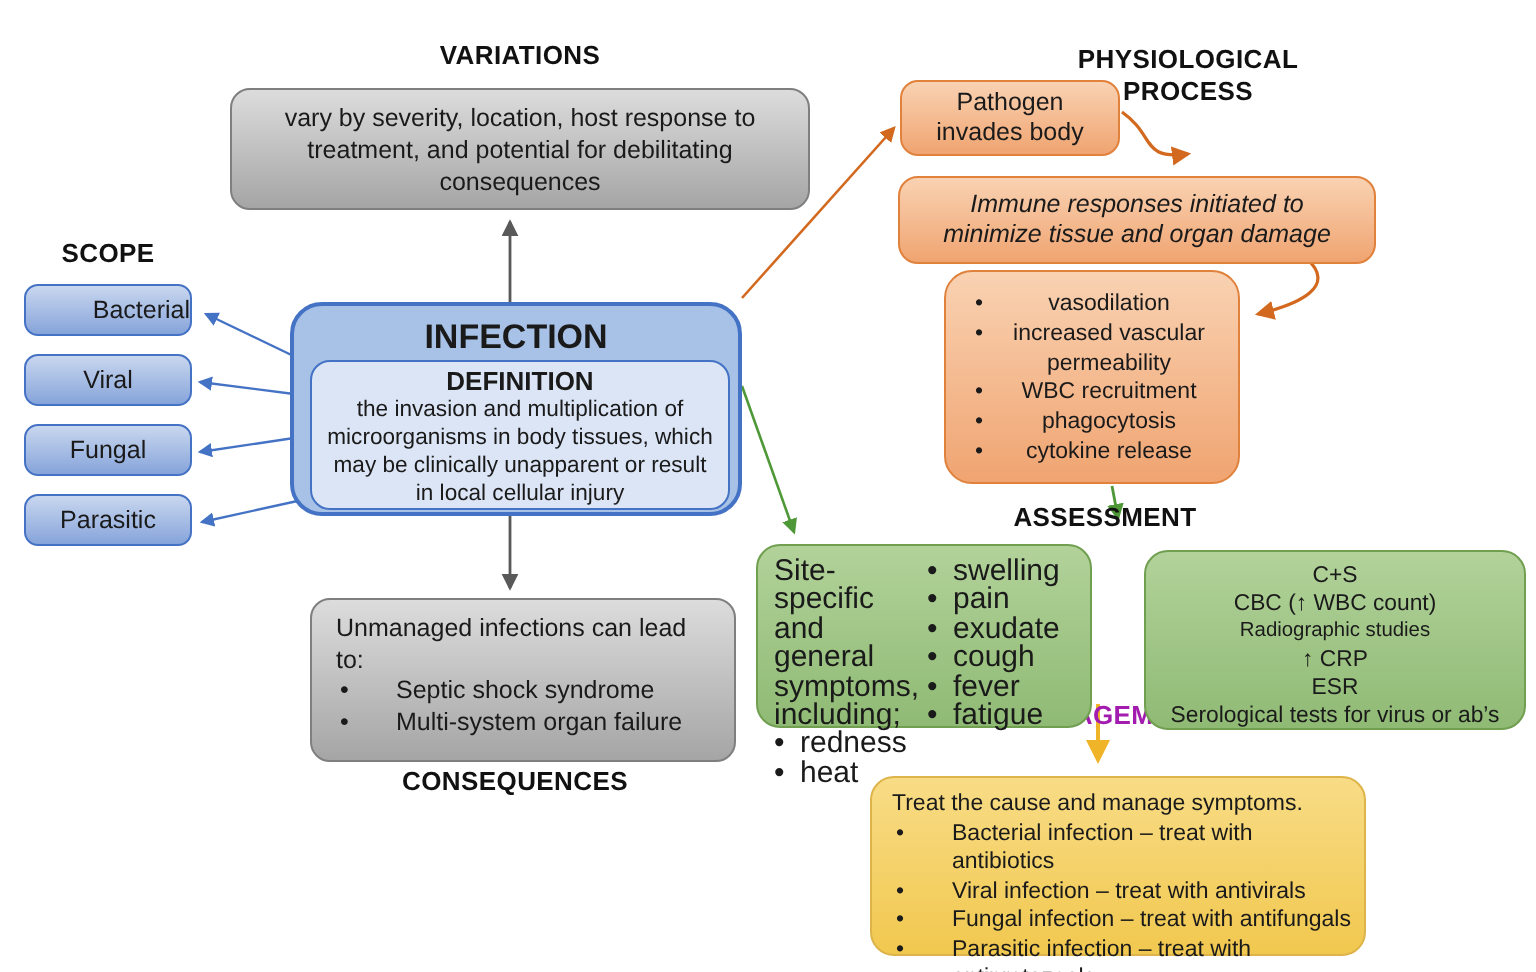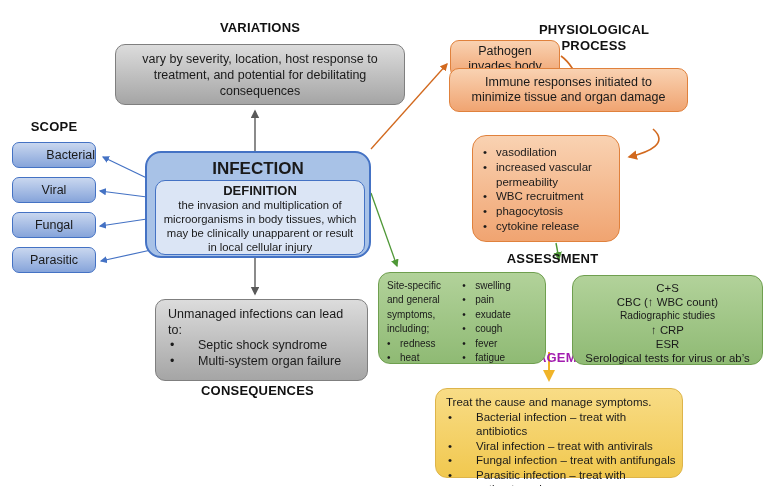--- a/index.html
+++ b/index.html
@@ -110,25 +110,25 @@
     <div class="bullet-row wide-gap">
         <span class="b"></span>
         <span class="t">Multi-system organ failure</span>
       </div>
   </div>
 
   <div class="box orange center-text" style="left:450px;top:40px;width:110px;height:38px;font-size:12.5px;line-height:15px;padding:2px 8px;">
     <span>Pathogen invades body</span>
   </div>
 
-  <div class="box orange center-text" style="left:449px;top:68px;width:239px;height:44px;font-size:12.5px;line-height:15.5px;padding:2px 10px;border-radius:10px;">
+  <div class="box orange center-text" style="left:449px;top:88px;width:239px;height:44px;font-size:12.5px;line-height:15.5px;padding:2px 10px;border-radius:10px;font-style:italic;">
     <span>Immune responses initiated to minimize tissue and organ damage</span>
   </div>
 
-  <div class="box orange" style="left:472px;top:135px;width:148px;height:107px;border-radius:14px;padding:9px 6px 0 10px;font-size:11.5px;line-height:14.8px;">
+  <div class="box orange" style="left:472px;top:135px;width:148px;height:107px;border-radius:14px;padding:9px 6px 0 10px;font-size:11.5px;line-height:14.8px;text-align:center;">
     <div class="bullet-row small-gap">
         <span class="b"></span>
         <span class="t">vasodilation</span>
       </div>
     <div class="bullet-row small-gap">
         <span class="b"></span>
         <span class="t">increased vascular permeability</span>
       </div>
     <div class="bullet-row small-gap">
         <span class="b"></span>
@@ -137,21 +137,21 @@
     <div class="bullet-row small-gap">
         <span class="b"></span>
         <span class="t">phagocytosis</span>
       </div>
     <div class="bullet-row small-gap">
         <span class="b"></span>
         <span class="t">cytokine release</span>
       </div>
   </div>
 
-  <div class="box green" style="left:378px;top:272px;width:168px;height:92px;padding:6px 4px 0 8px;font-size:10px;line-height:14.4px;display:flex;">
+  <div class="box green" style="left:378px;top:272px;width:168px;height:92px;padding:6px 4px 0 8px;font-size:15px;line-height:14.4px;display:flex;">
     <div style="width:74px;">
       <div>Site-specific and general symptoms, including;</div>
       <div class="bullet-row small-gap">
           <span class="b"></span>
           <span class="t">redness</span>
         </div>
       <div class="bullet-row small-gap">
           <span class="b"></span>
           <span class="t">heat</span>
         </div>

